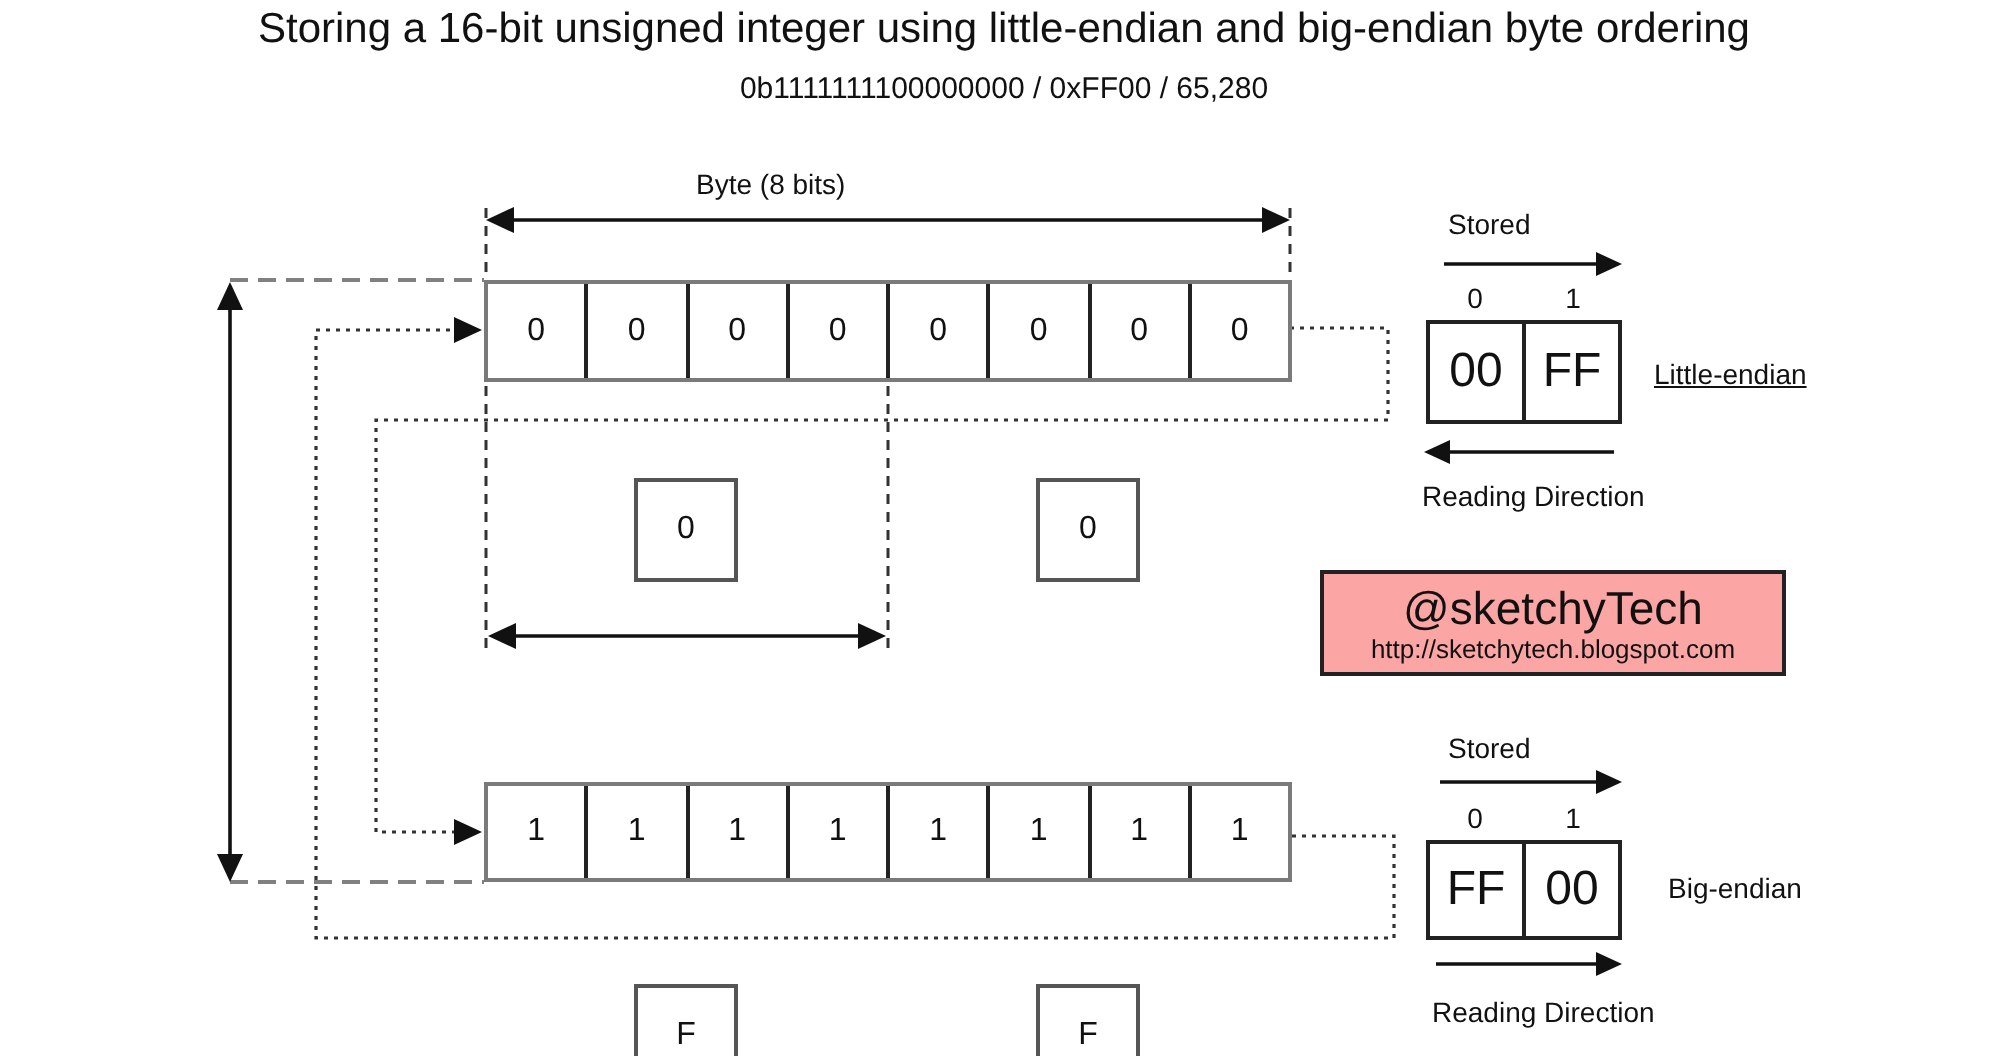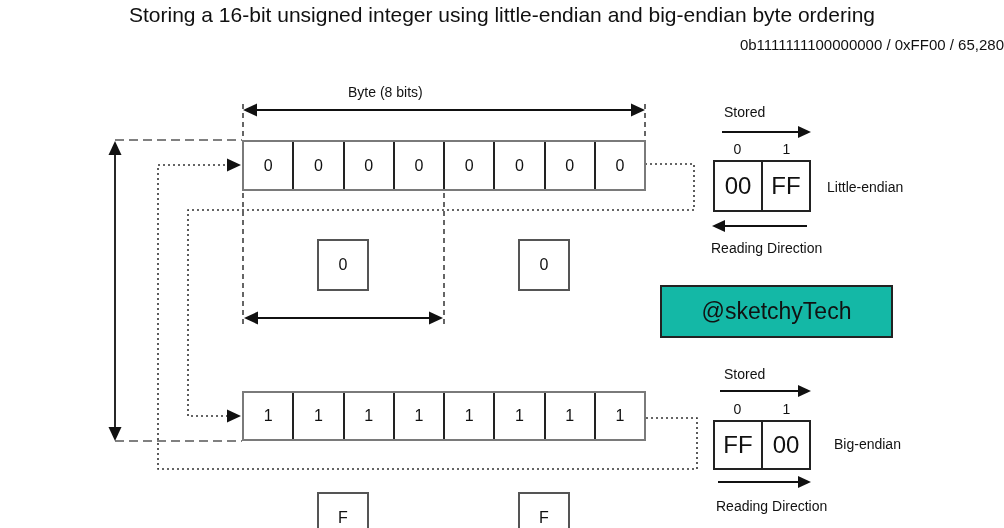--- a/index.html
+++ b/index.html
@@ -14,21 +14,21 @@
   }
   .abs{position:absolute;}
   .ctr{text-align:left;}
   .lbl{font-size:14px;line-height:1.15;white-space:nowrap;}
   .title{
     left:0;top:3px;width:1004px;
     font-size:21px;line-height:24px;text-align:center;white-space:nowrap;
   }
   .subtitle{
     left:0;top:36px;width:1004px;
-    font-size:15px;line-height:17px;text-align:right;white-space:nowrap;
+    font-size:15px;line-height:17px;text-align:center;white-space:nowrap;
   }
   svg.layer{left:0;top:0;width:1004px;height:528px;}
 
   
   .byte-row{
     display:flex;
     box-sizing:border-box;
     border:2px solid #7a7a7a;
     background:#fff;
   }
@@ -64,21 +64,21 @@
     font-size:24px;
   }
   .stored-cell:last-child{border-right:none;}
   .idx-row{display:flex;width:98px;}
   .idx-cell{flex:1;text-align:center;font-size:14px;}
 
   
   .credit-box{
     box-sizing:border-box;
     border:2px solid #222;
-    background:#14b8a6;
+    background:#fca5a5;
     display:flex;flex-direction:column;align-items:center;justify-content:center;
   }
   .credit-handle{font-size:23px;line-height:25px;}
   .credit-url{font-size:13px;line-height:15px;}
 </style>
 </head>
 <body>
 
 <div class="stage">
 
@@ -174,25 +174,26 @@
 
   <div class="abs lbl" style="left:724px;top:104px;">Stored</div>
   <div class="abs idx-row" style="left:713px;top:141px;">
     <div class="idx-cell">0</div>
     <div class="idx-cell">1</div>
   </div>
   <div class="abs stored-box" style="left:713px;top:160px;width:98px;height:52px;">
     <div class="stored-cell">00</div>
     <div class="stored-cell">FF</div>
   </div>
-  <div class="abs lbl" style="left:827px;top:179px;">Little-endian</div>
+  <div class="abs lbl" style="left:827px;top:179px;text-decoration:underline;">Little-endian</div>
   <div class="abs lbl" style="left:711px;top:240px;">Reading Direction</div>
 
   <div class="abs credit-box" style="left:660px;top:285px;width:233px;height:53px;">
     <div class="credit-handle">@sketchyTech</div>
+    <div class="credit-url">http://sketchytech.blogspot.com</div>
   </div>
 
   <div class="abs lbl" style="left:724px;top:366px;">Stored</div>
   <div class="abs idx-row" style="left:713px;top:401px;">
     <div class="idx-cell">0</div>
     <div class="idx-cell">1</div>
   </div>
   <div class="abs stored-box" style="left:713px;top:420px;width:98px;height:50px;">
     <div class="stored-cell">FF</div>
     <div class="stored-cell">00</div>

